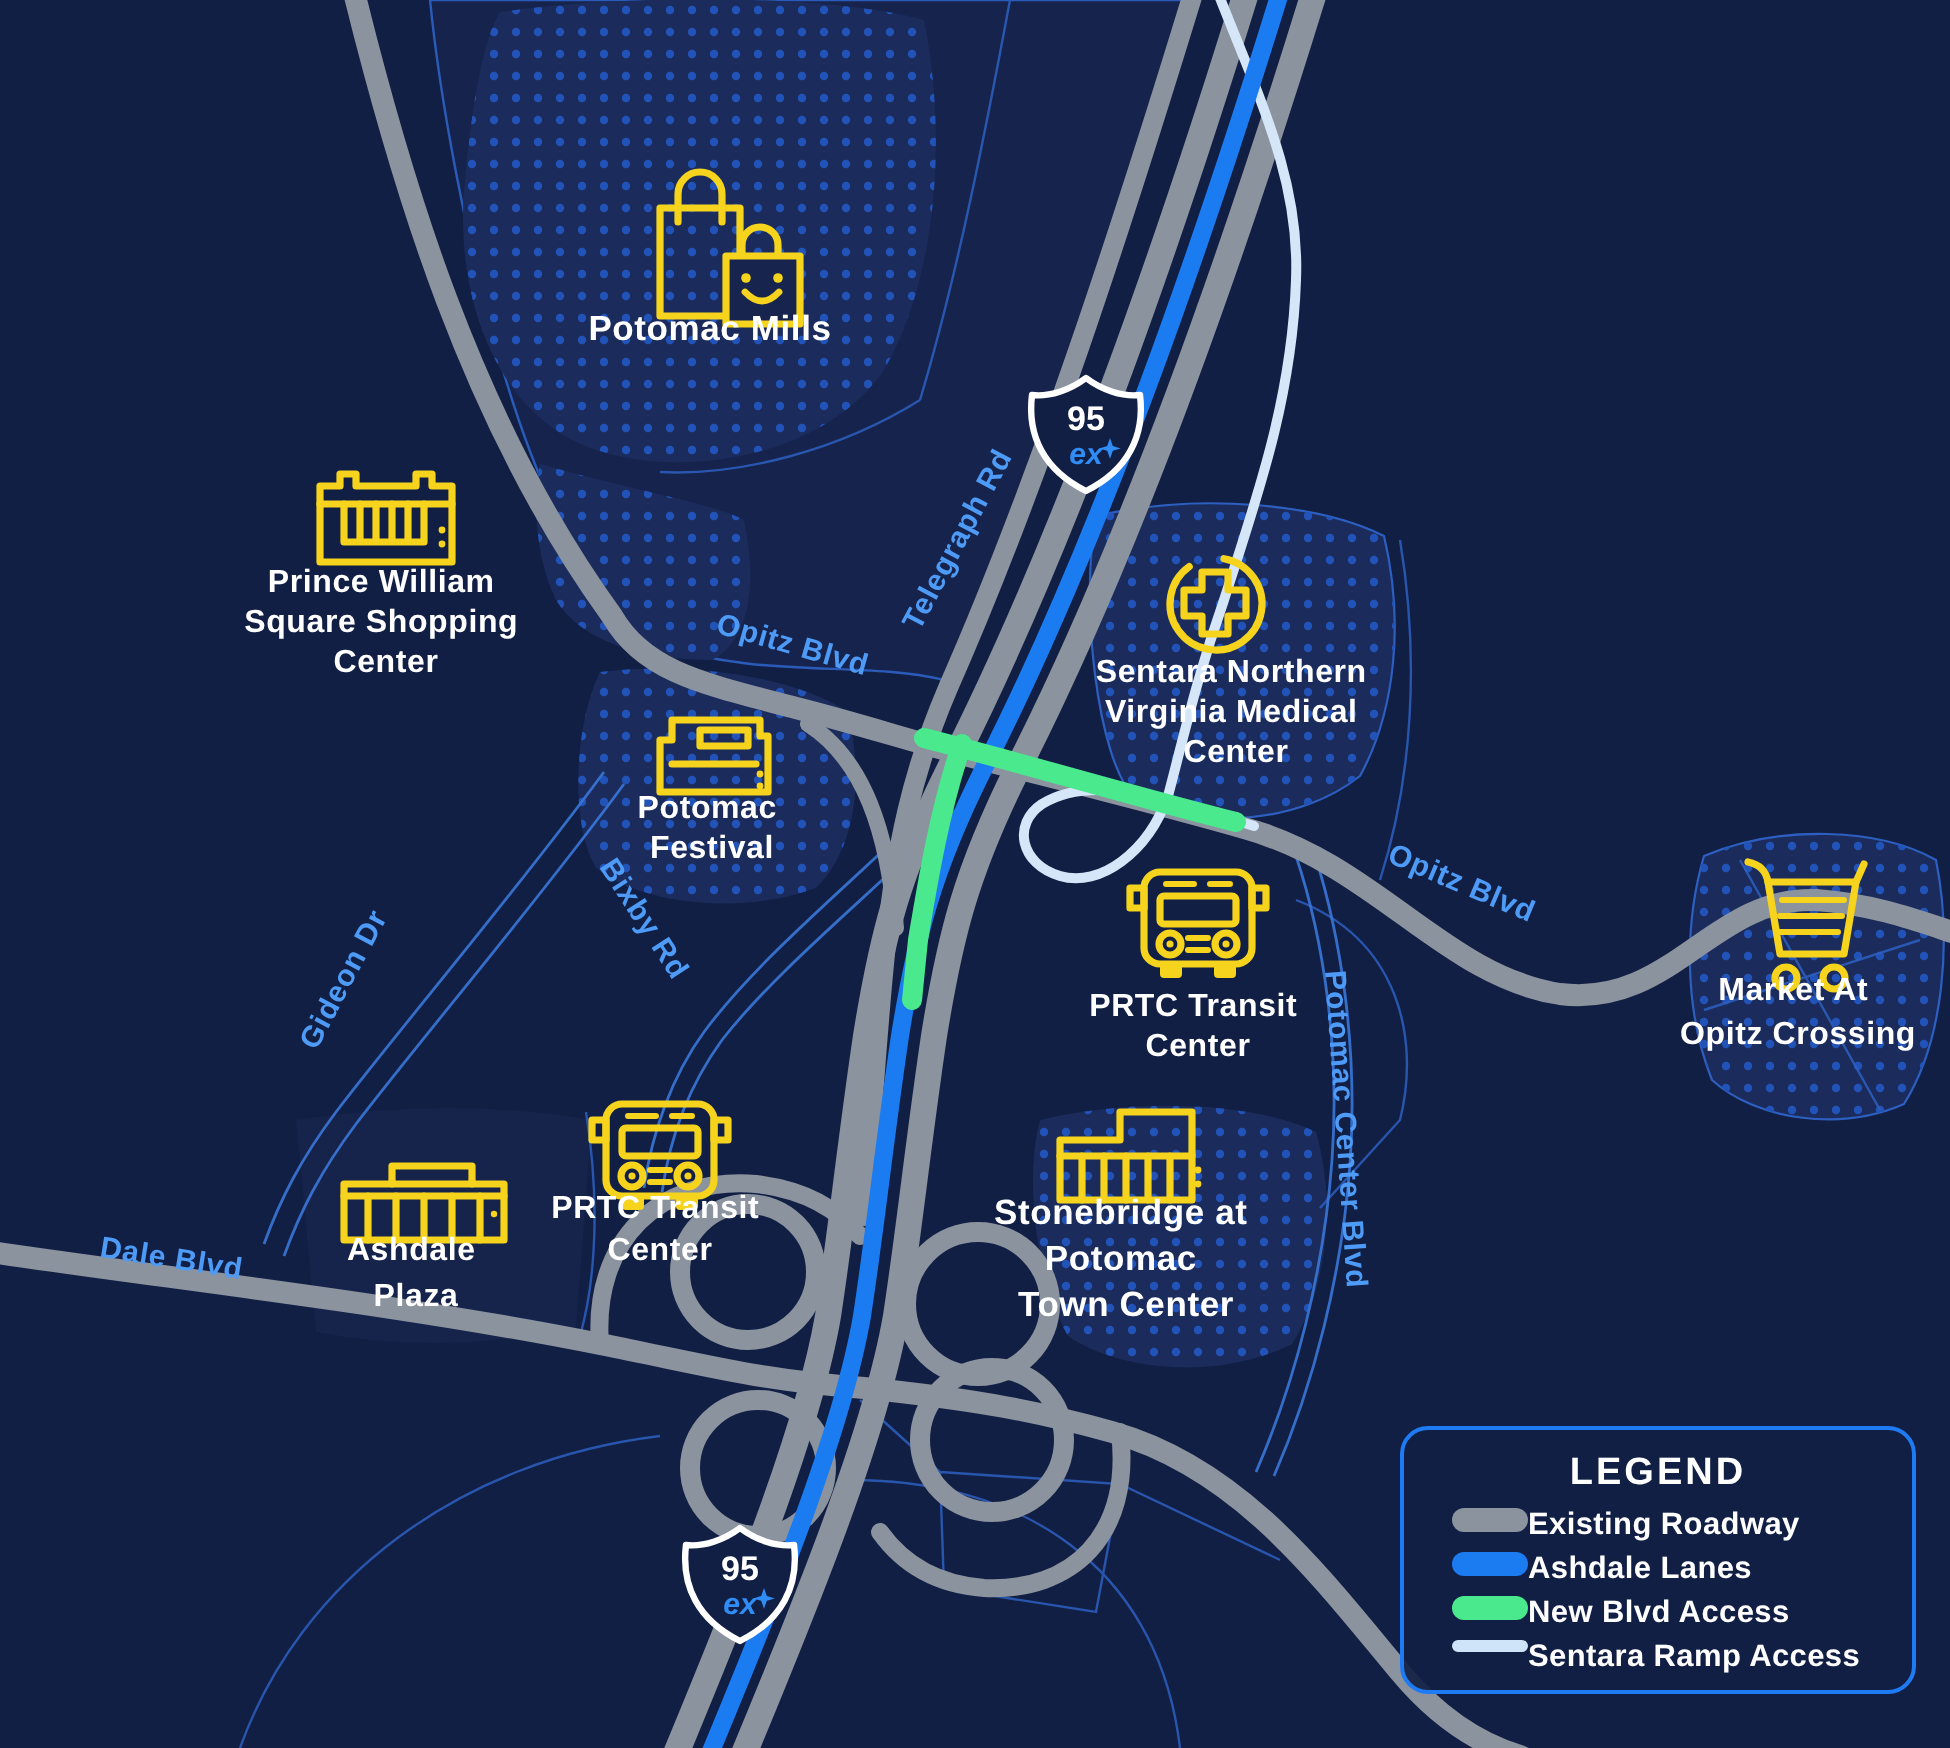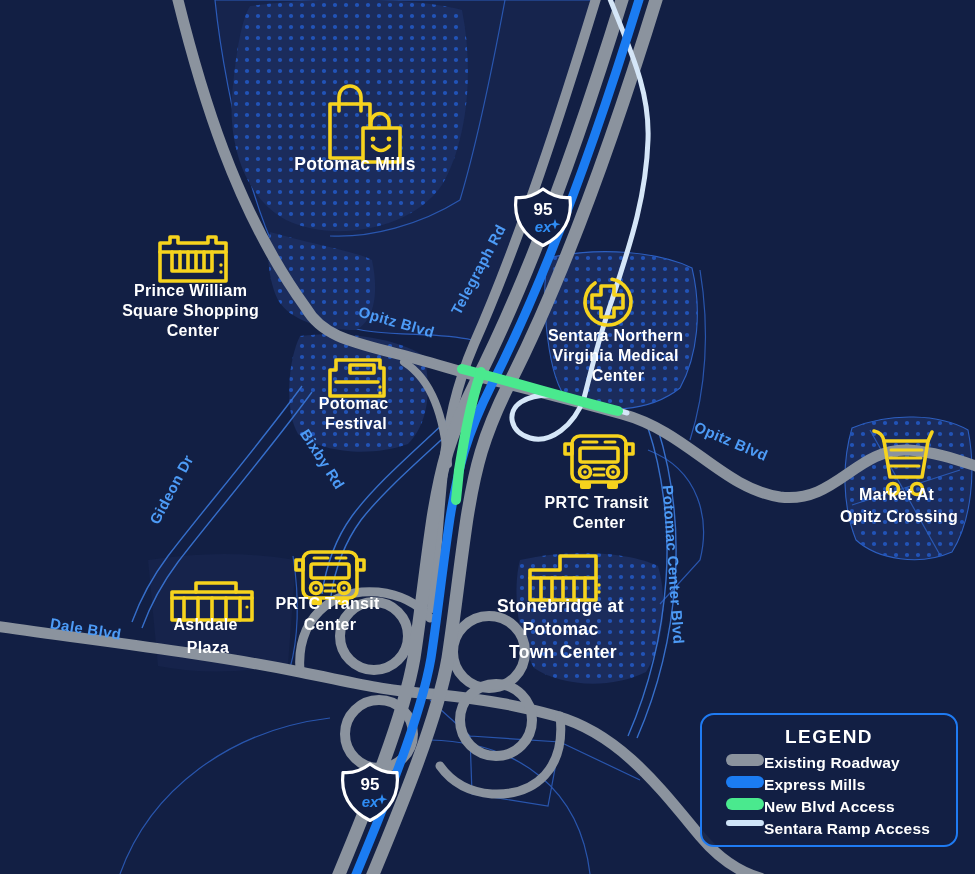--- a/index.html
+++ b/index.html
@@ -280,21 +280,21 @@
 </svg>
 
 <div id="legend">
   <div class="title">LEGEND</div>
   <div class="row">
     <div class="swatch" style="background: rgb(139, 147, 158);"></div>
     <div class="label">Existing Roadway</div>
   </div>
   <div class="row">
     <div class="swatch" style="background: rgb(27, 124, 242);"></div>
-    <div class="label">Express Mills</div>
+    <div class="label">Ashdale Lanes</div>
   </div>
   <div class="row">
     <div class="swatch" style="background: rgb(74, 233, 142);"></div>
     <div class="label">New Blvd Access</div>
   </div>
   <div class="row">
     <div class="swatch thin" style="background: rgb(207, 228, 248);"></div>
     <div class="label">Sentara Ramp Access</div>
   </div>
 </div>

